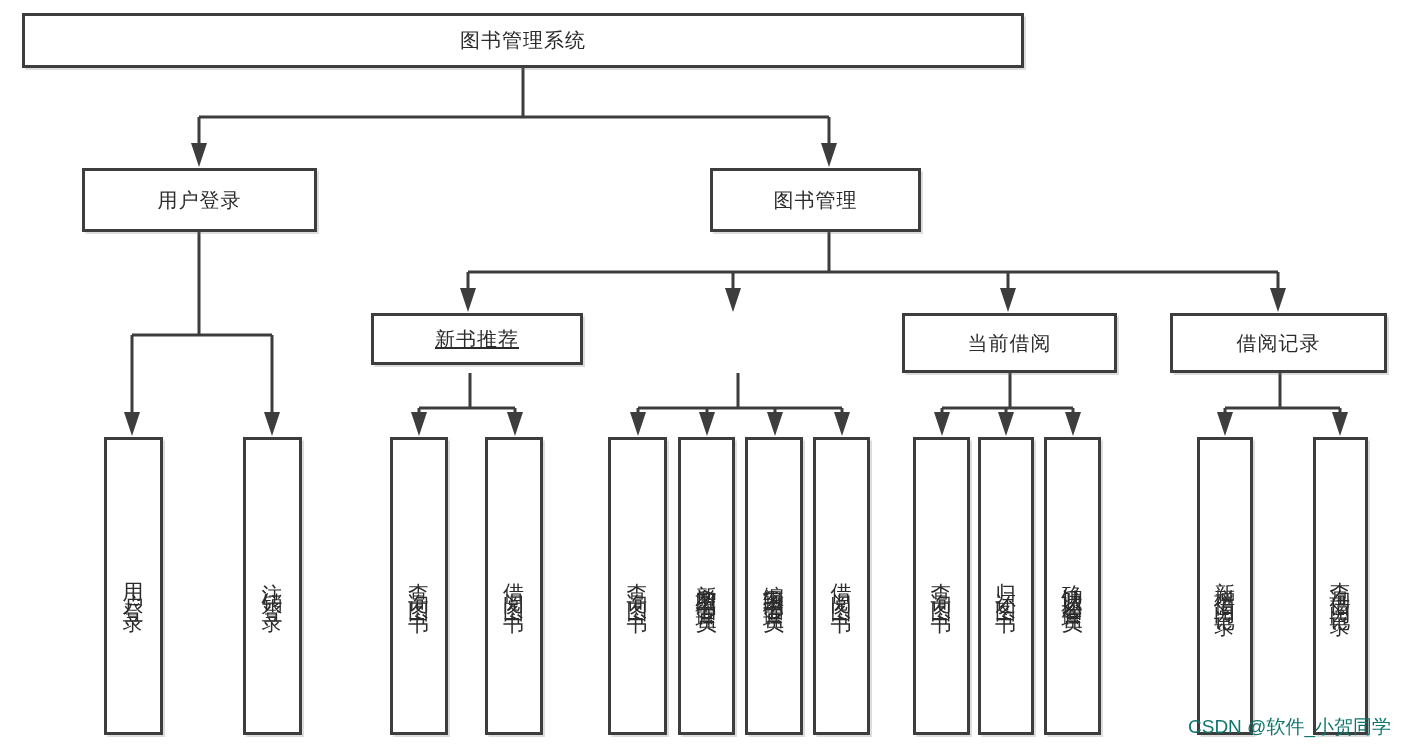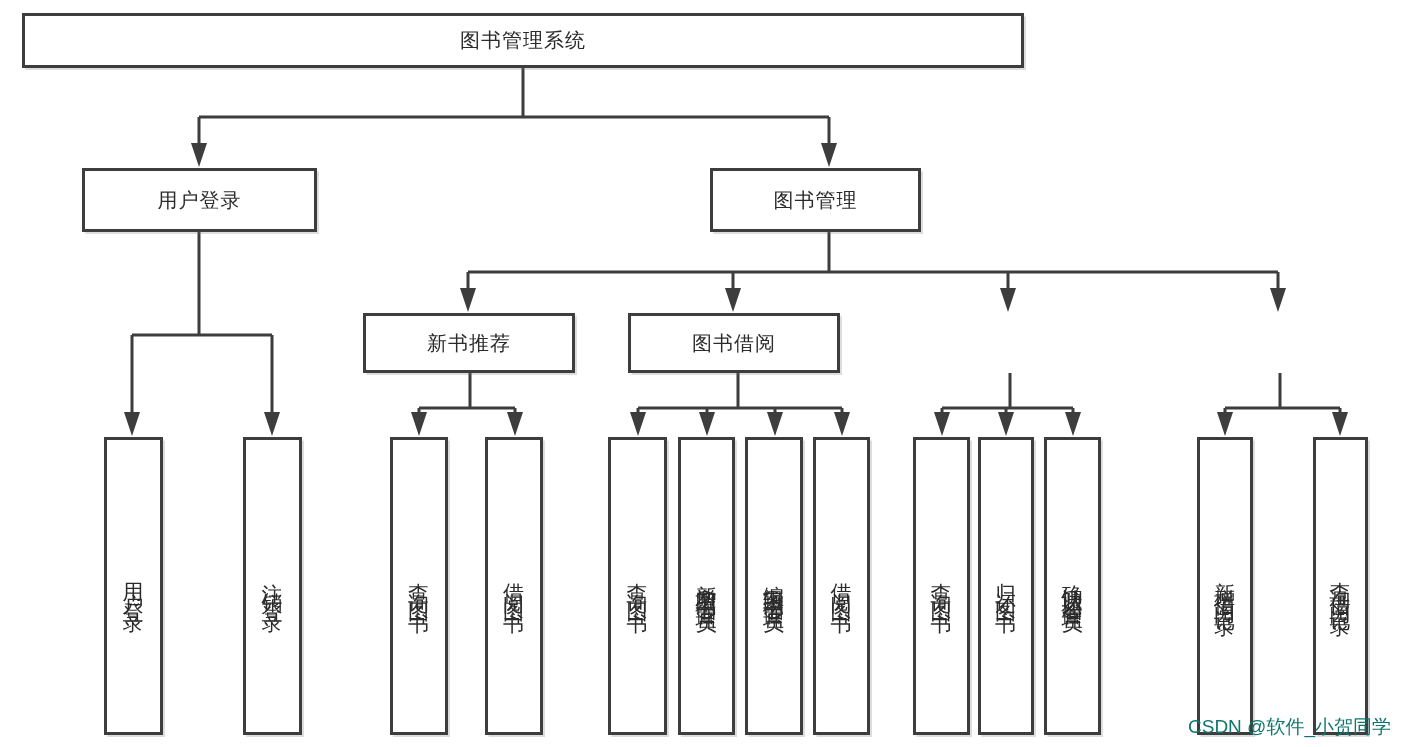--- a/index.html
+++ b/index.html
@@ -100,25 +100,28 @@
     <span class="hlabel">图书管理系统</span>
   </div>
 
   <div class="node" style="left:82px; top:168px; width:235px; height:64px;">
     <span class="hlabel">用户登录</span>
   </div>
   <div class="node" style="left:710px; top:168px; width:211px; height:64px;">
     <span class="hlabel">图书管理</span>
   </div>
 
-  <div class="node" style="left:363px; top:313px; width:212px; height:60px;">
+  <div class="node" style="left:371px; top:313px; width:212px; height:52px;text-decoration:underline;">
     <span class="hlabel">新书推荐</span>
   </div>
-  <div class="node" style="left:628px; top:313px; width:212px; height:60px;">
-    <span class="hlabel">图书借阅</span>
+  <div class="node" style="left:902px; top:313px; width:215px; height:60px;">
+    <span class="hlabel">当前借阅</span>
+  </div>
+  <div class="node" style="left:1170px; top:313px; width:217px; height:60px;">
+    <span class="hlabel">借阅记录</span>
   </div>
 
   <div class="node" style="left:104px; top:437px; width:59px; height:298px;">
     <span class="vlabel">用户登录</span>
   </div>
   <div class="node" style="left:243px; top:437px; width:59px; height:298px;">
     <span class="vlabel">注销登录</span>
   </div>
 
   <div class="node" style="left:390px; top:437px; width:58px; height:298px;">

